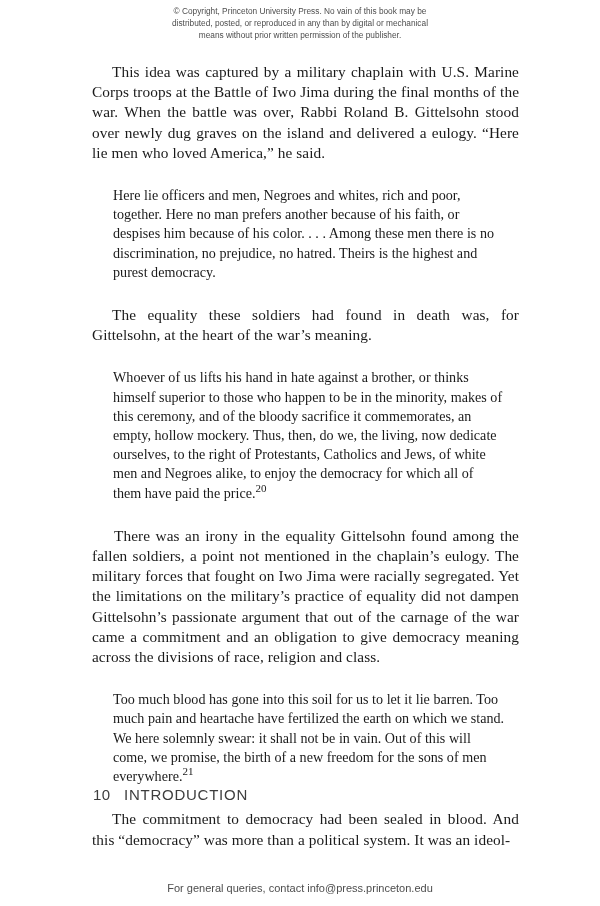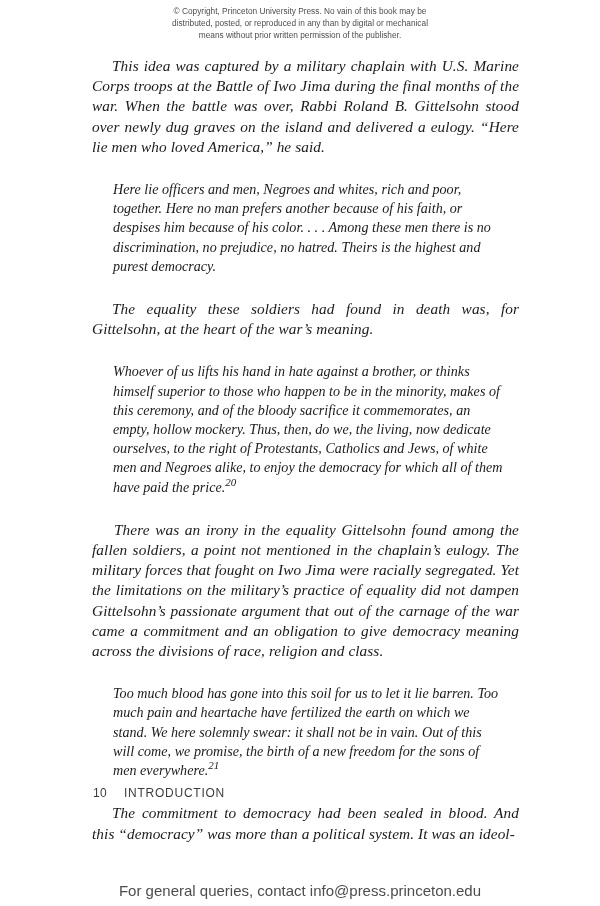--- a/index.html
+++ b/index.html
@@ -29,24 +29,23 @@
     text-align: center;
   }
   .copyright-notice .cline {
     display: block;
     white-space: nowrap;
   }
 
   
   .page-body {
     position: absolute;
-    top: 56px;
+    top: 62px;
     left: 92px;
     width: 427px;
-    font-style: italic;
   }
 
   p.para {
     margin: 0 0 0 0;
     font-size: 15.3px;
     line-height: 20.2px;
     text-align: justify;
     text-indent: 20px;
     letter-spacing: 0.08px;
     -webkit-hyphens: none;
@@ -74,21 +73,21 @@
     vertical-align: super;
     line-height: 0;
   }
 
   
   .folio {
     position: absolute;
     top: 786px;
     left: 93px;
     font-family: "Liberation Sans", "DejaVu Sans", sans-serif;
-    font-size: 12px;
+    font-size: 15px;
     color: #3d3d3d;
     letter-spacing: 0.3px;
     display: flex;
     align-items: baseline;
   }
   .folio .folio-number {
     width: 31px;
     display: inline-block;
   }
   .folio .folio-title {
@@ -96,21 +95,21 @@
   }
 
   
   .query-line {
     position: absolute;
     top: 882px;
     left: 0;
     width: 600px;
     text-align: center;
     font-family: "Liberation Sans", "DejaVu Sans", sans-serif;
-    font-size: 15px;
+    font-size: 11px;
     color: #4d4d4d;
   }
 </style>
 </head>
 <body>
 
 <div class="copyright-notice">
   <span class="cline">© Copyright, Princeton University Press. No vain of this book may be</span>
   <span class="cline">distributed, posted, or reproduced in any than by digital or mechanical</span>
   <span class="cline">means without prior written permission of the publisher.</span>

